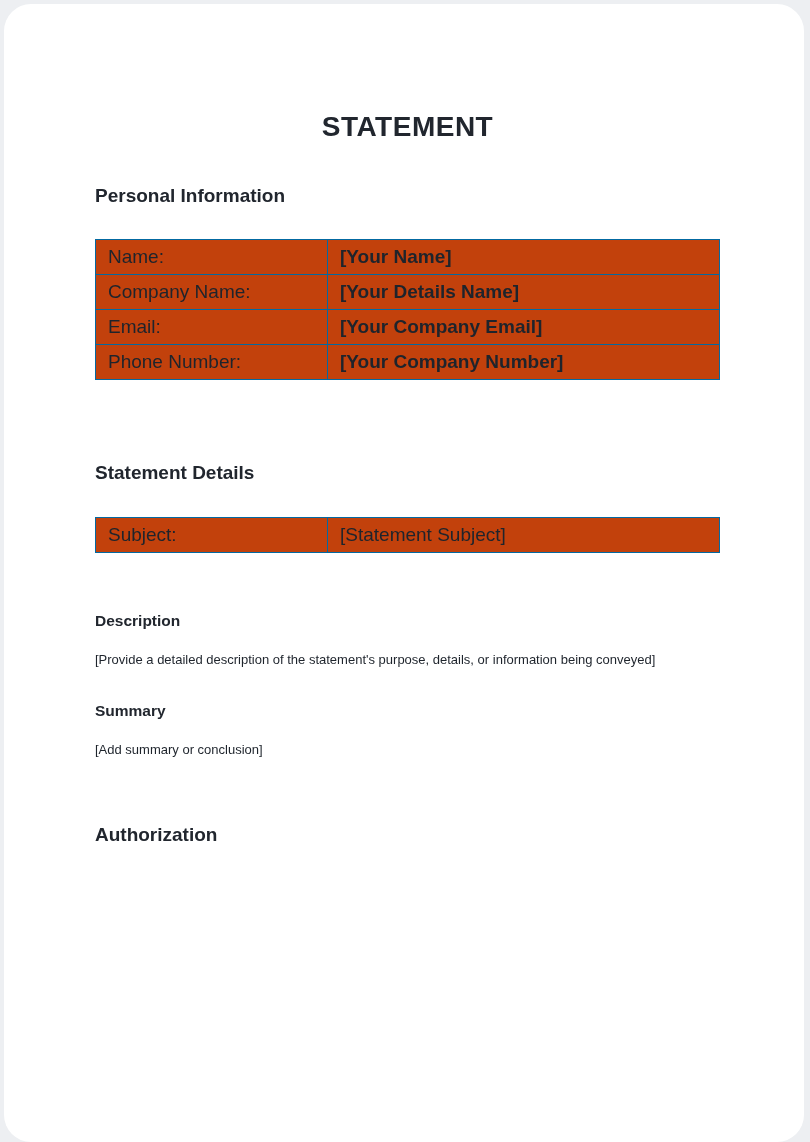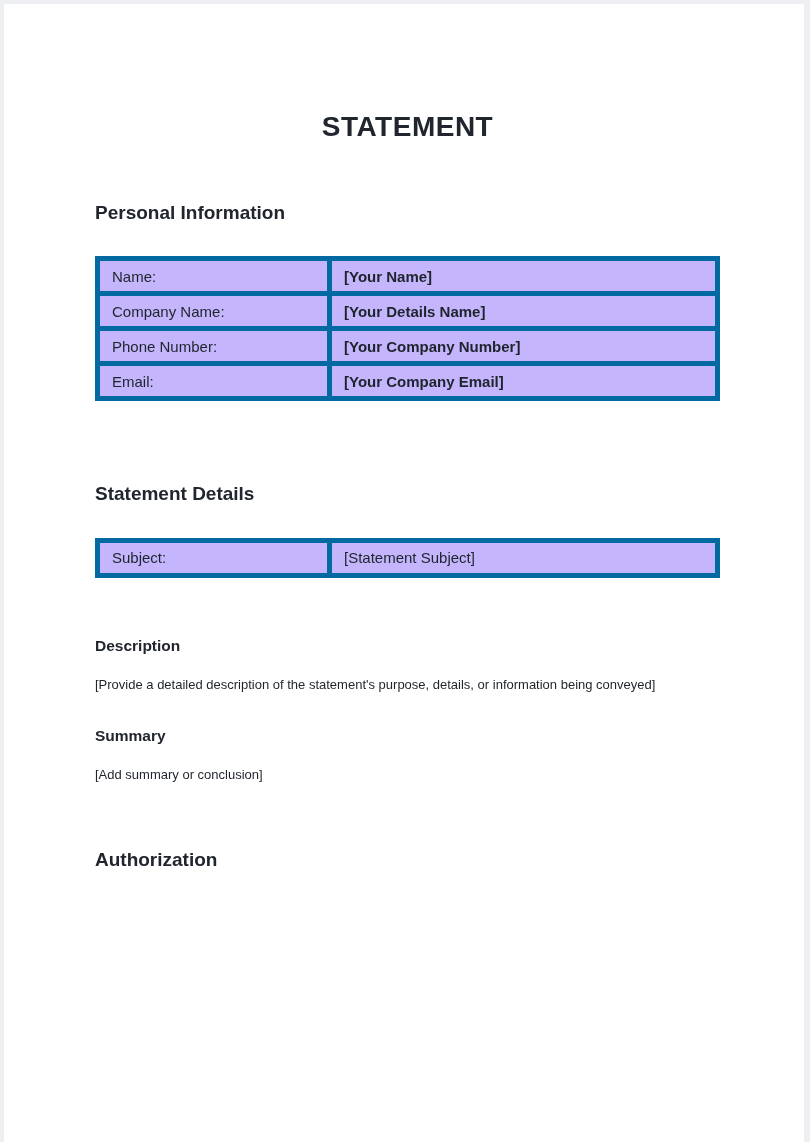--- a/index.html
+++ b/index.html
@@ -11,39 +11,40 @@
     color: #1e242c;
     overflow: hidden;
   }
   .page {
     position: absolute;
     left: 4px;
     top: 4px;
     right: 6px;
     bottom: 0;
     background: #ffffff;
+    border-radius: 27px;
   }
   .content {
     padding: 106px 84px 40px 91px;
   }
   .doc-title {
     font-size: 28px;
     font-weight: 700;
     letter-spacing: 0.5px;
     text-align: center;
     color: #21262e;
     line-height: 1.2;
   }
   .section-heading {
     font-size: 19px;
     font-weight: 700;
     color: #21262e;
     line-height: 1.35;
   }
-  .section-heading.personal { margin-top: 56px; }
+  .section-heading.personal { margin-top: 39px; }
   .section-heading.details  { margin-top: 80px; }
   .section-heading.authorization { margin-top: 59px; }
   .sub-heading {
     font-size: 15.5px;
     font-weight: 700;
     color: #21262e;
     line-height: 1.3;
   }
   .sub-heading.description { margin-top: 58px; }
   .sub-heading.summary     { margin-top: 28px; }
@@ -53,27 +54,27 @@
     line-height: 26px;
     color: #1e242c;
     max-width: 625px;
   }
   table.info-table {
     width: 100%;
     margin-top: 31px;
     border-collapse: collapse;
   }
   table.info-table td {
-    border: 5px solid #0369a1;
+    border: 1px solid #0369a1;
     height: 35px;
     padding: 0 12px;
-    font-size: 15px;
+    font-size: 19px;
     vertical-align: middle;
     color: #1e242c;
-    background: #c4b5fd;
+    background: #c2410c;
   }
   table.info-table td.label-cell { width: 232px; font-weight: 400; }
   table.info-table td.value-cell.bold { font-weight: 700; }
 </style>
 </head>
 <body>
 
 <div class="page">
   <div class="content">
 
@@ -85,26 +86,26 @@
       <tbody>
         <tr>
           <td class="label-cell">Name:</td>
           <td class="value-cell bold">[Your Name]</td>
         </tr>
         <tr>
           <td class="label-cell">Company Name:</td>
           <td class="value-cell bold">[Your Details Name]</td>
         </tr>
         <tr>
+          <td class="label-cell">Email:</td>
+          <td class="value-cell bold">[Your Company Email]</td>
+        </tr>
+        <tr>
           <td class="label-cell">Phone Number:</td>
           <td class="value-cell bold">[Your Company Number]</td>
-        </tr>
-        <tr>
-          <td class="label-cell">Email:</td>
-          <td class="value-cell bold">[Your Company Email]</td>
         </tr>
       </tbody>
     </table>
 
     <h2 class="section-heading details">Statement Details</h2>
 
     <table class="info-table">
       <tbody>
         <tr>
           <td class="label-cell">Subject:</td>

